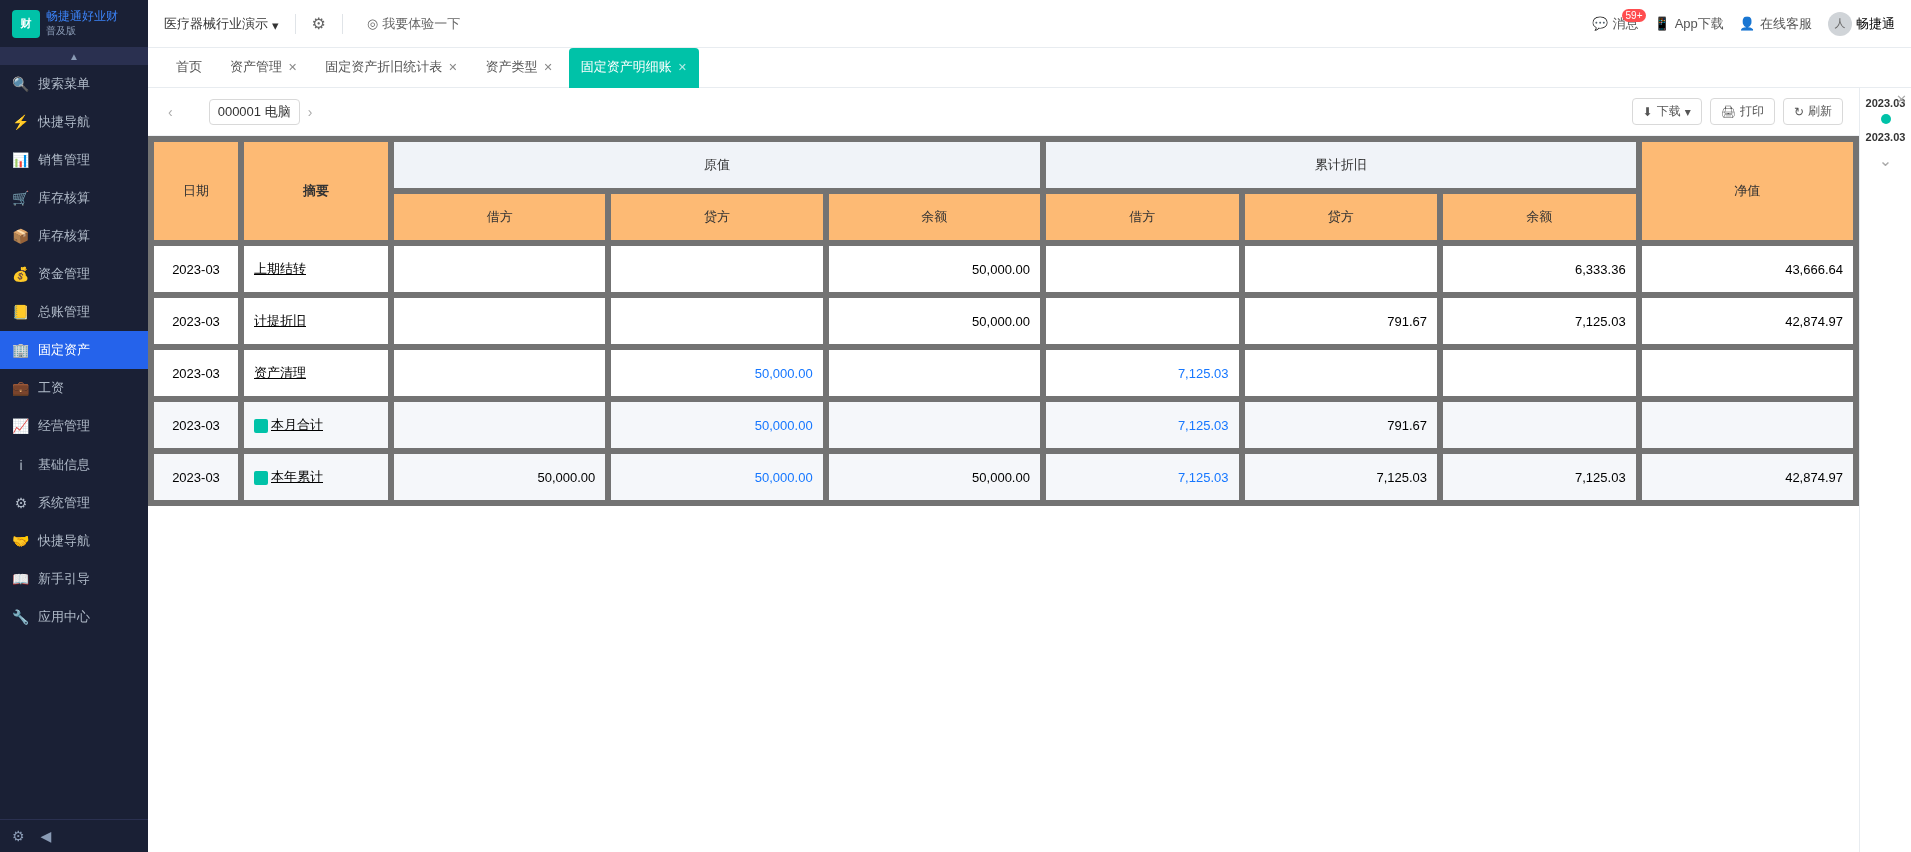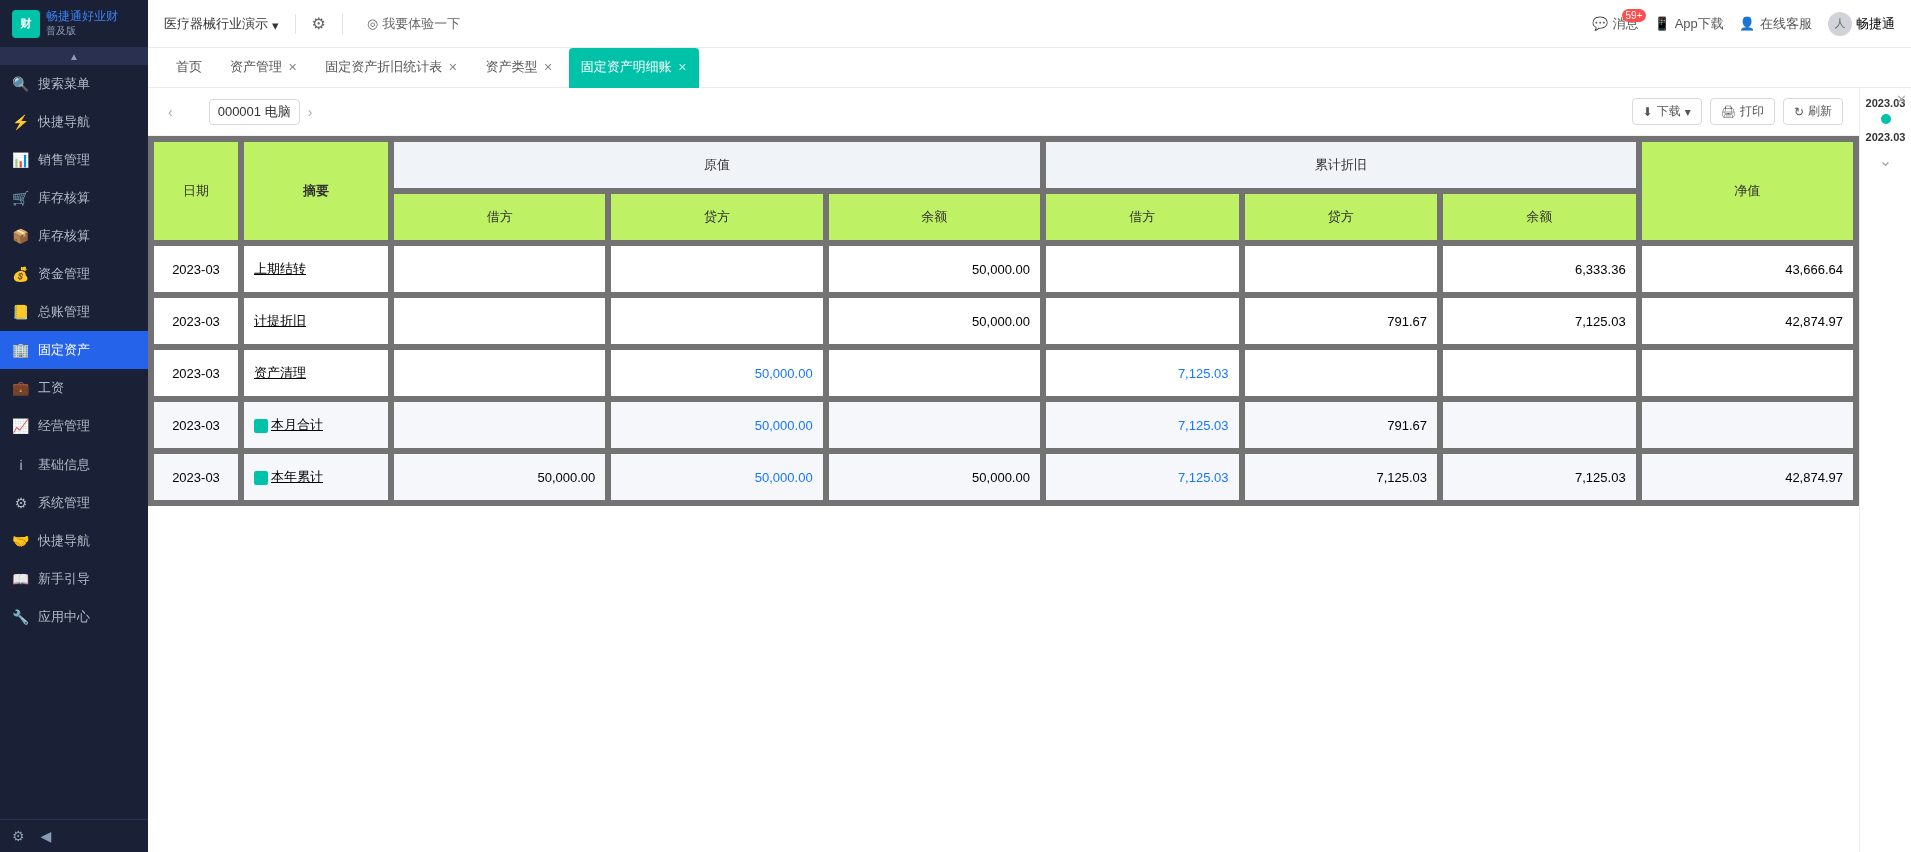--- a/index.html
+++ b/index.html
@@ -193,21 +193,21 @@
       border-collapse: collapse;
       font-size: 13px;
     }
     th, td {
       border: 6px solid #737373;
       padding: 14px 10px;
       text-align: right;
       white-space: nowrap;
     }
     th {
-      background: #bef264;
+      background: #fdba74;
       color: #333;
       font-weight: 500;
       text-align: center;
     }
     td.text-left { text-align: left; text-decoration: underline; }
     td.text-center { text-align: center; }
     .col-group-header {
       background: #f0f3f8;
     }
     .row-summary td { background: #f5f7fa; }

